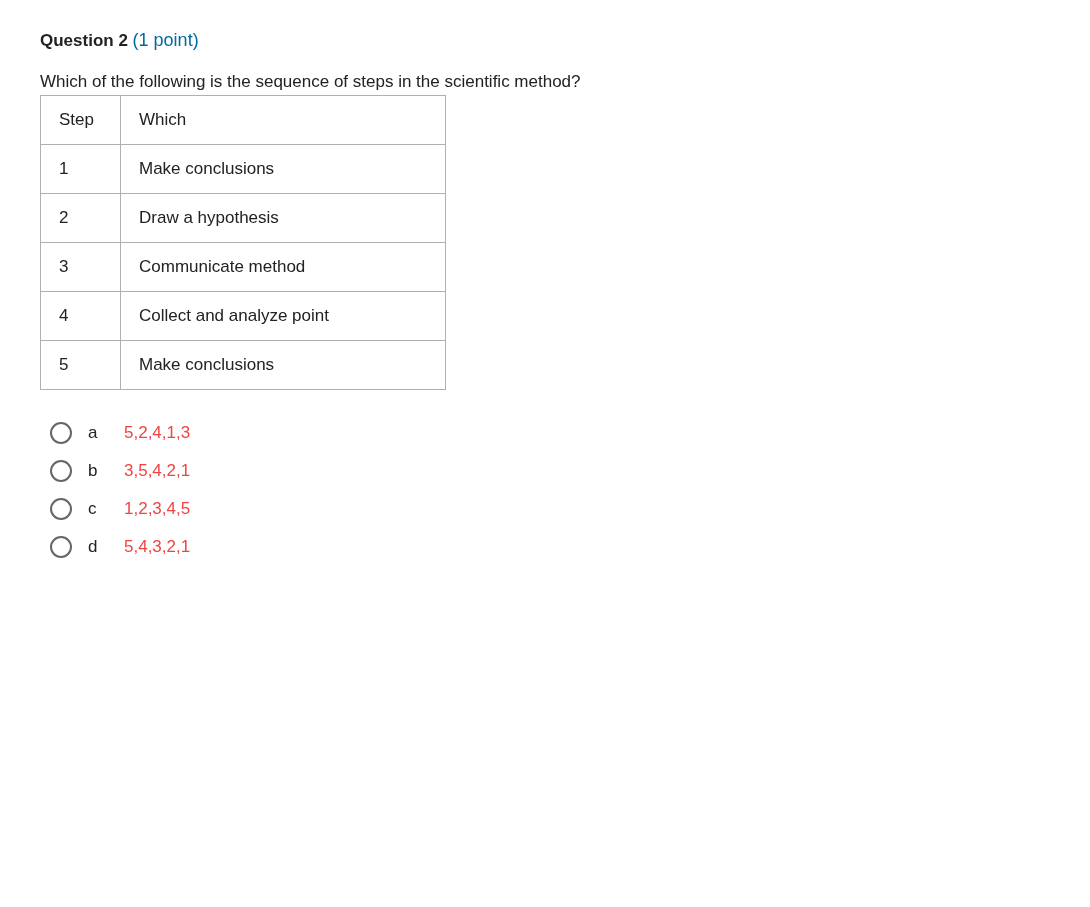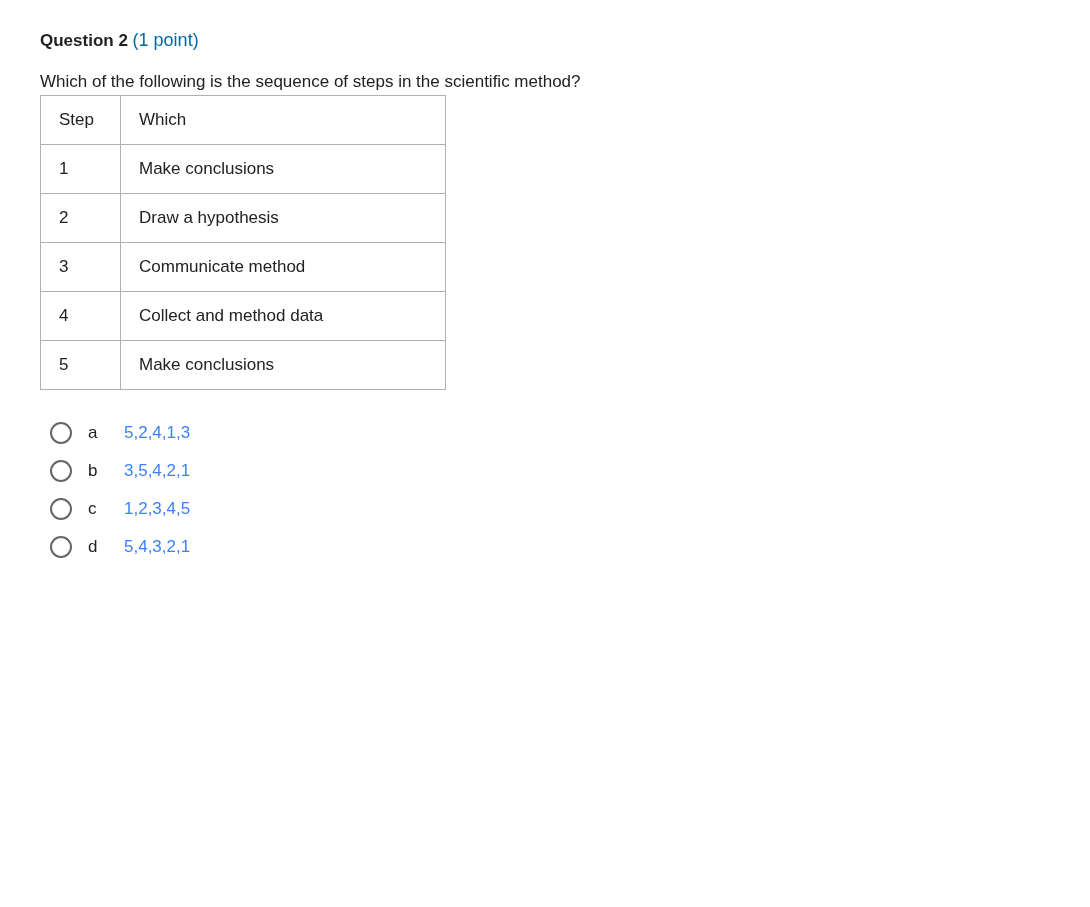--- a/index.html
+++ b/index.html
@@ -89,21 +89,21 @@
     }
 
     .option-label {
       font-size: 17px;
       width: 20px;
       color: #222222;
     }
 
     .option-value {
       font-size: 17px;
-      color: #3b82f6;
+      color: #ef4444;
     }
   </style>
 </head>
 <body>
 
 <div class="question-header">
   <span class="question-title">Question 2</span>
   <span class="question-points">(1 point)</span>
 </div>
 
@@ -125,21 +125,21 @@
         <tr>
           <td>2</td>
           <td>Draw a hypothesis</td>
         </tr>
         <tr>
           <td>3</td>
           <td>Communicate method</td>
         </tr>
         <tr>
           <td>4</td>
-          <td>Collect and method data</td>
+          <td>Collect and analyze point</td>
         </tr>
         <tr>
           <td>5</td>
           <td>Make conclusions</td>
         </tr>
       </tbody>
   </table>
 </div>
 
 <div class="options-container" id="options-container">

